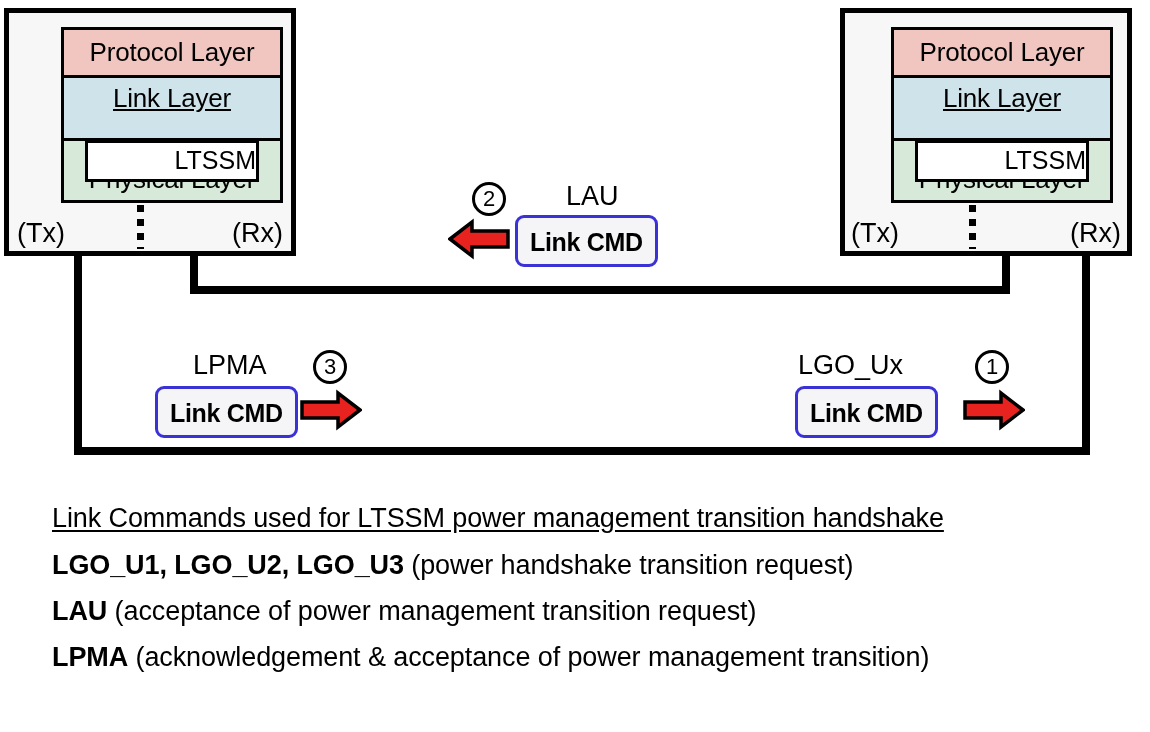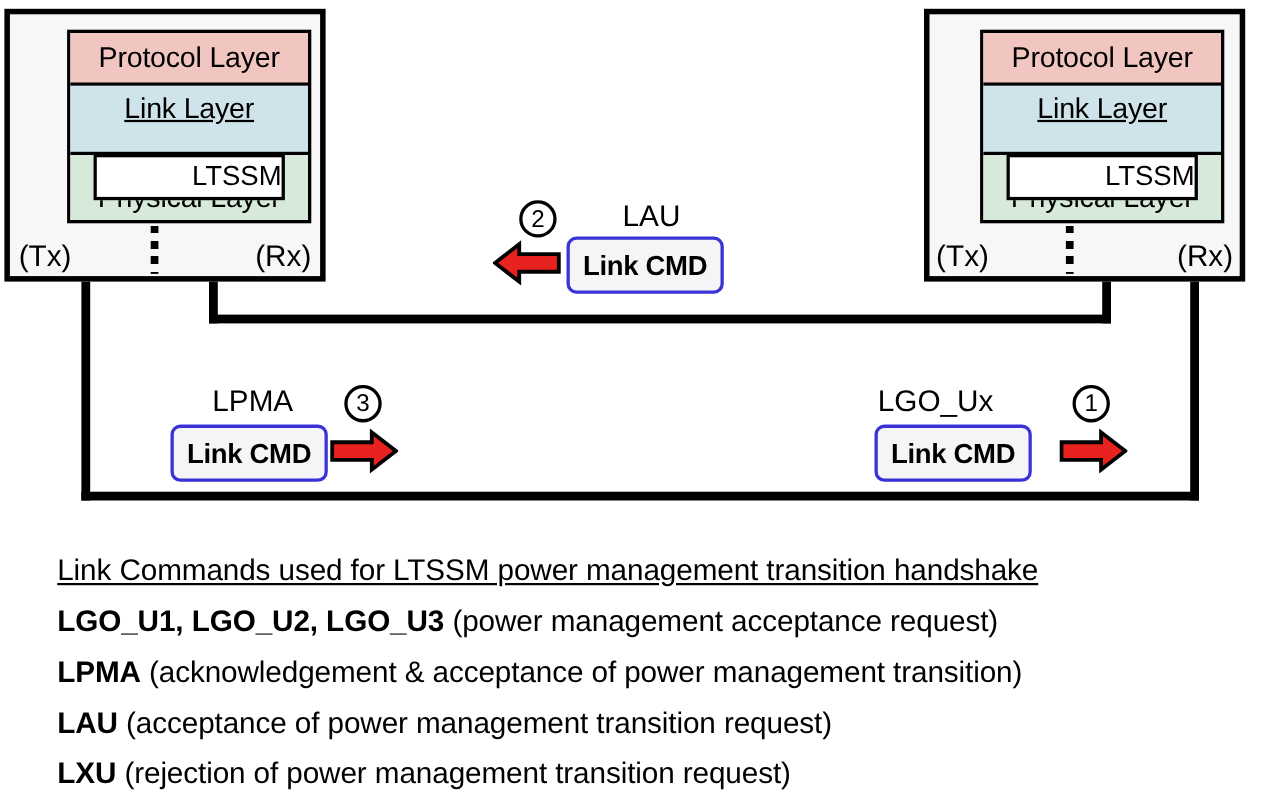--- a/index.html
+++ b/index.html
@@ -234,29 +234,26 @@
   <div class="arrow" style="left:963px; top:388px;">
     <svg viewBox="0 0 62 44" width="62" height="44">
       <polygon points="60,22 38,5 38,14 2,14 2,30 38,30 38,39" fill="#e8231f" stroke="#000000" stroke-width="3.5" stroke-linejoin="miter"></polygon>
     </svg>
   </div>
 
   <div class="legend">
     <div class="legend-line head">Link Commands used for LTSSM power management transition handshake</div>
 
     <div class="legend-line">
-      <b>LGO_U1, LGO_U2, LGO_U3</b><span> (power management acceptance request)</span>
+      <b>LGO_U1, LGO_U2, LGO_U3</b><span> (power handshake transition request)</span>
+    </div>
+
+    <div class="legend-line">
+      <b>LAU</b><span> (acceptance of power management transition request)</span>
     </div>
 
     <div class="legend-line">
       <b>LPMA</b><span> (acknowledgement &amp; acceptance of power management transition)</span>
     </div>
 
-    <div class="legend-line">
-      <b>LAU</b><span> (acceptance of power management transition request)</span>
-    </div>
-
-    <div class="legend-line">
-      <b>LXU</b><span> (rejection of power management transition request)</span>
-    </div>
   </div>
 
 </div>
 
 </body></html>

